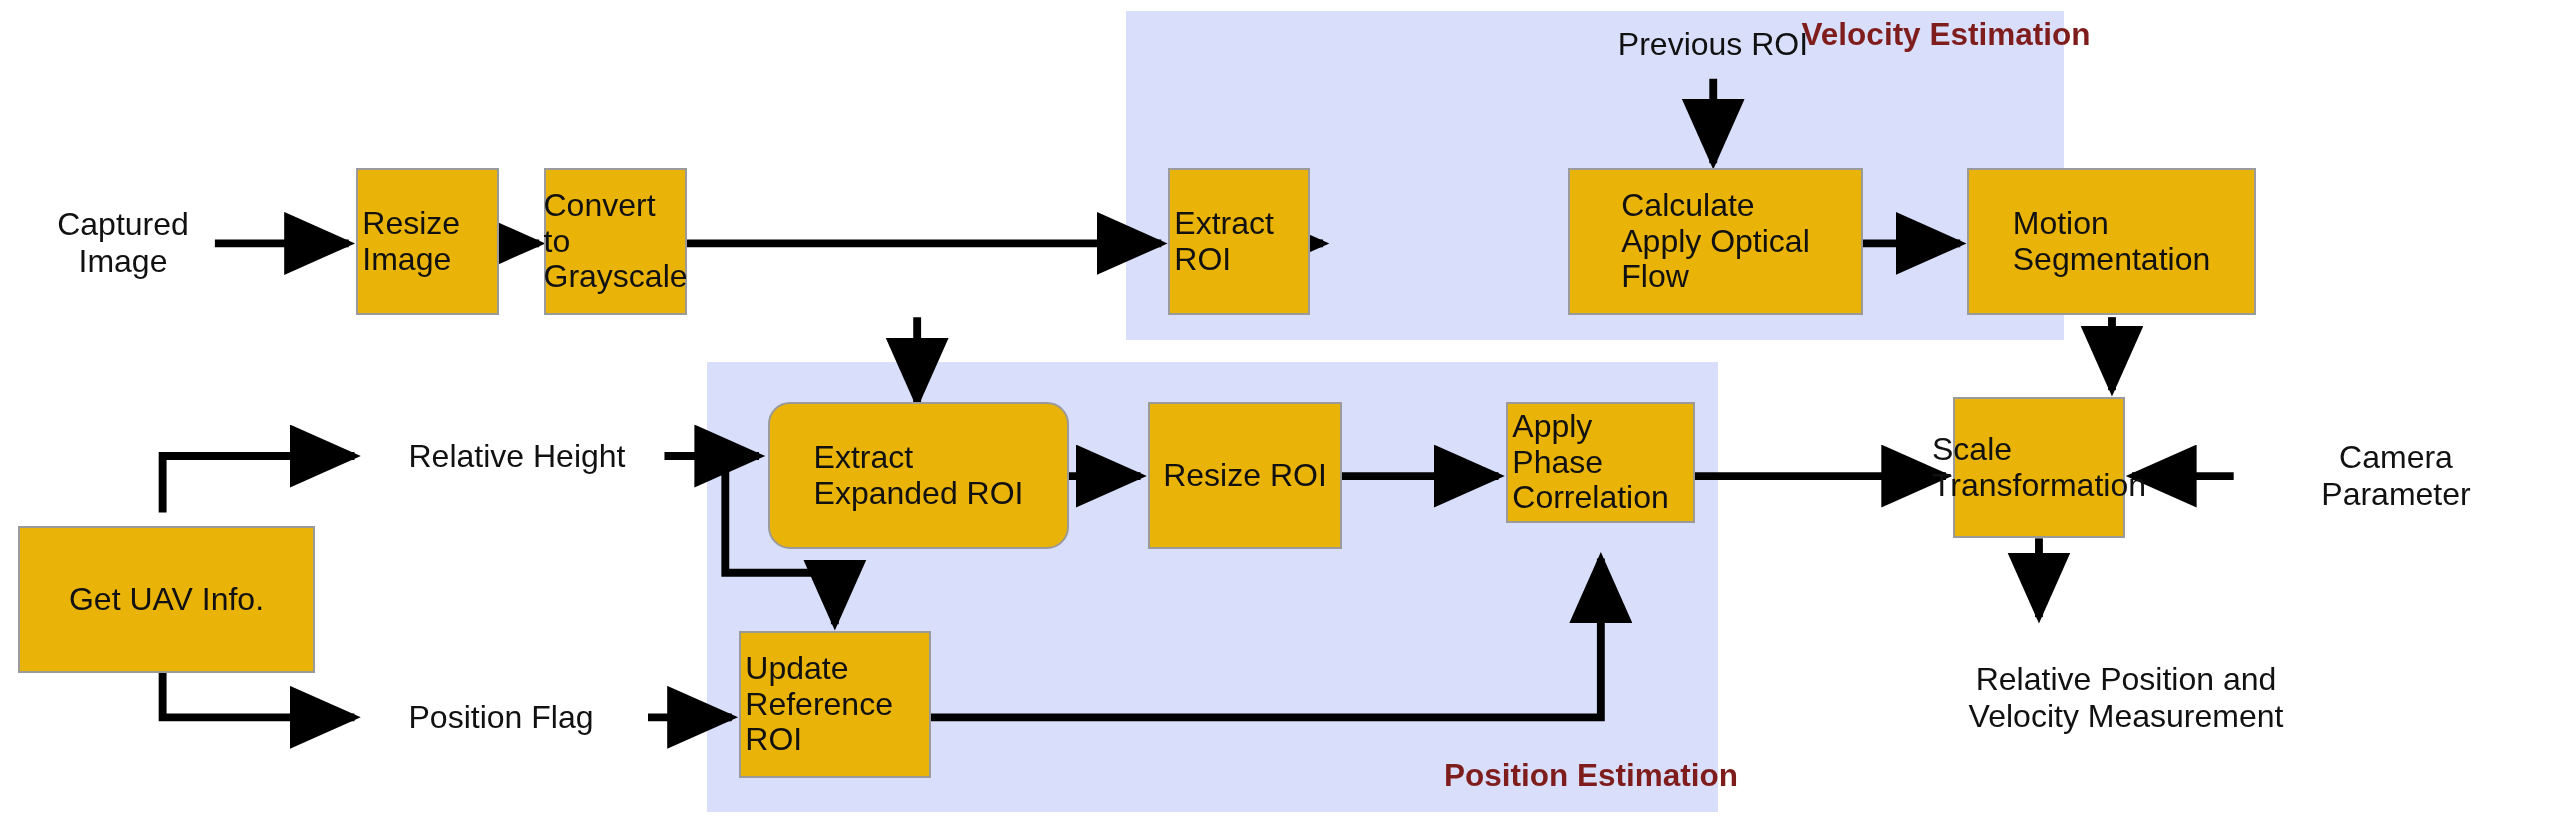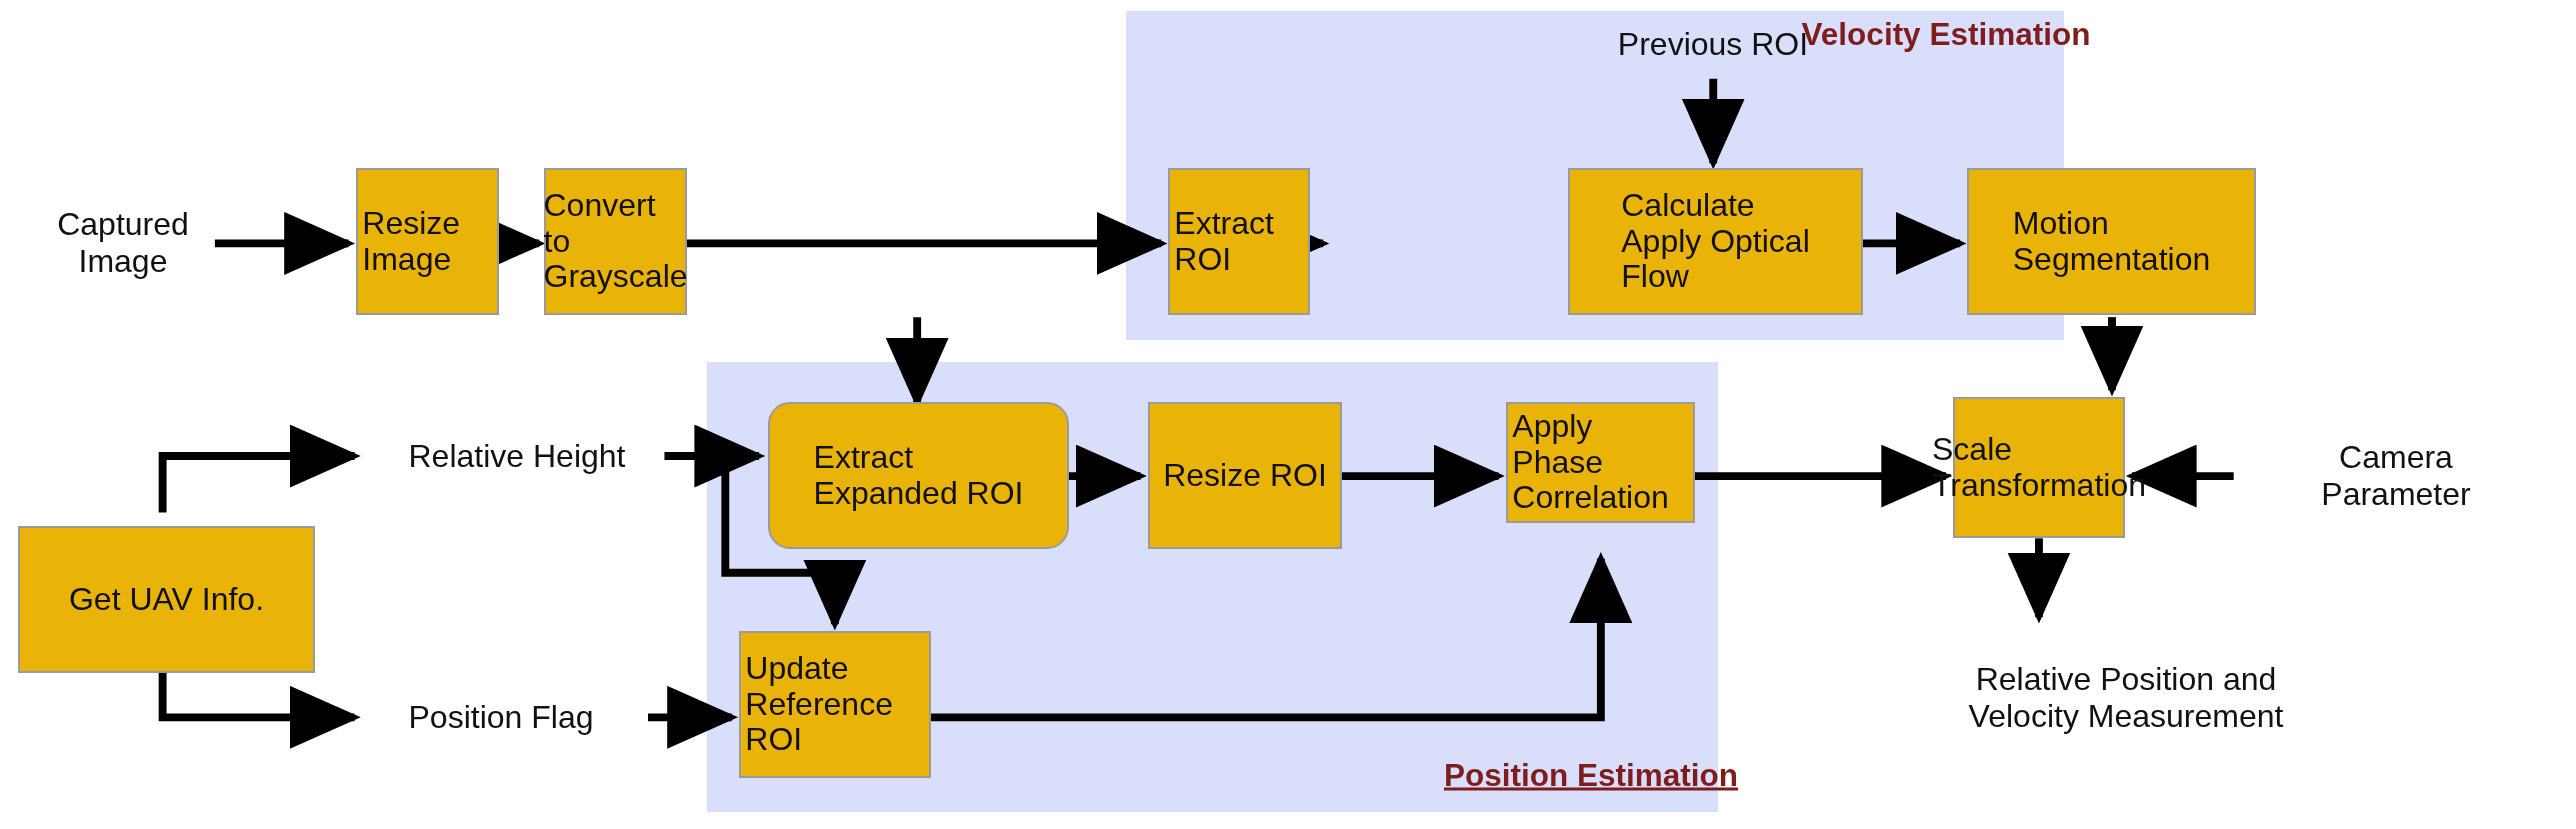--- a/index.html
+++ b/index.html
@@ -177,16 +177,16 @@
   <div class="free-text" style="left:501px; top:717px;">Position Flag</div>
 
   <div class="free-text" style="left:2396px; top:476px;">Camera
 Parameter</div>
 
   <div class="free-text" style="left:2126px; top:698px;">Relative Position and
 Velocity Measurement</div>
 
   <div class="group-label" style="left:1946px; top:34px; transform:translate(-50%,-50%);">Velocity Estimation</div>
 
-  <div class="group-label" style="left:1591px; top:775px; transform:translate(-50%,-50%);text-decoration:underline;">Position Estimation</div>
+  <div class="group-label" style="left:1591px; top:775px; transform:translate(-50%,-50%);">Position Estimation</div>
 
 </div>
 
 
 </body></html>

